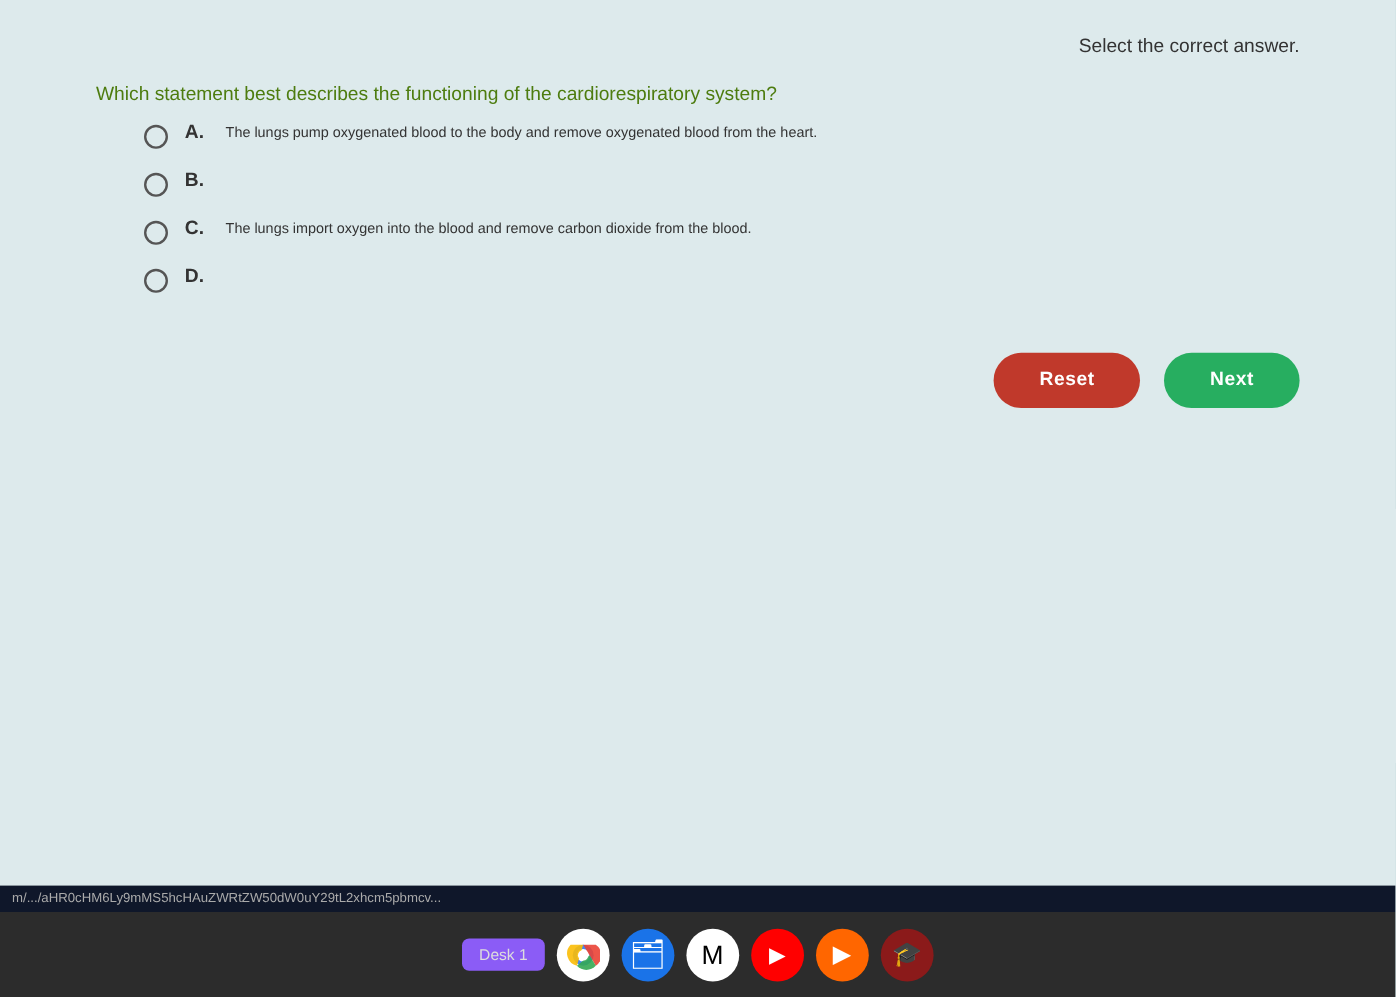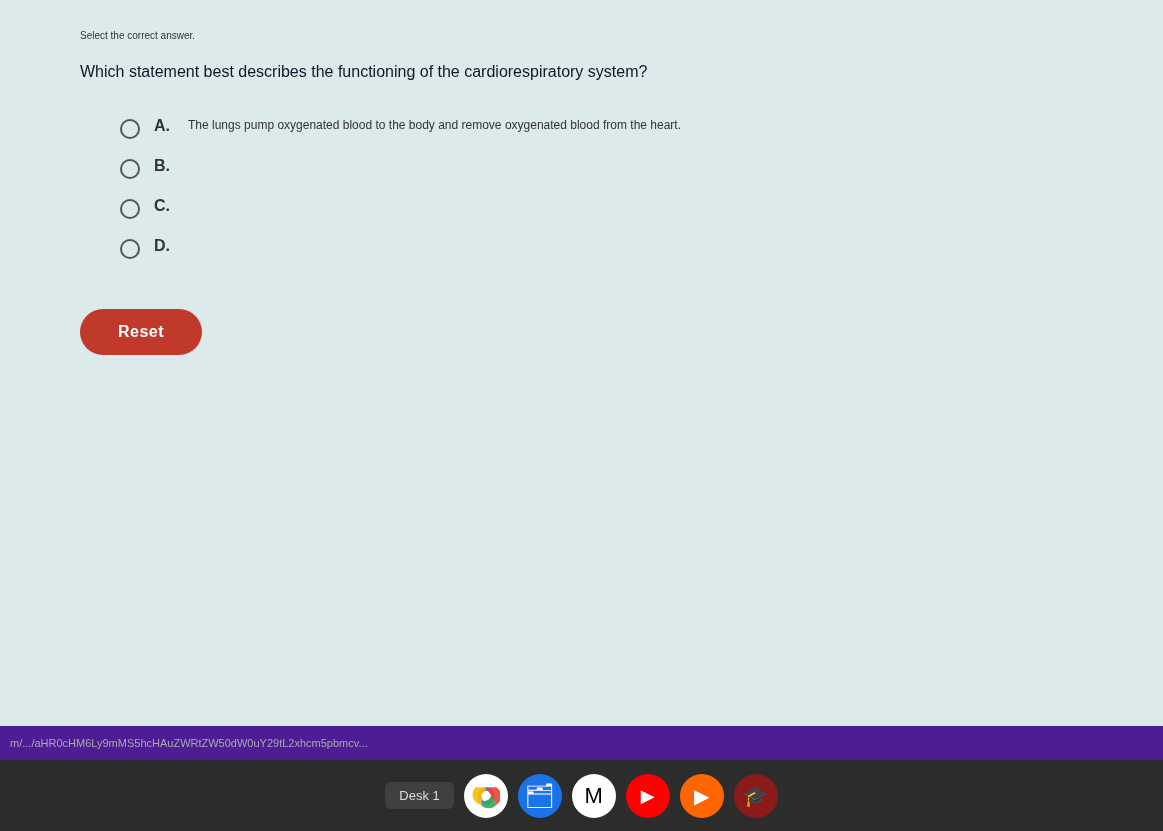--- a/index.html
+++ b/index.html
@@ -15,29 +15,30 @@
 
     .main-content {
       background: #ddeaec;
       width: 100%;
       height: 760px;
       padding: 30px 80px;
       position: relative;
     }
 
     .instruction {
-      font-size: 10px;
+      font-size: 16px;
       color: #333;
       margin-bottom: 22px;
+      text-align: right;
     }
 
     .question-text {
       font-size: 16px;
-      color: #0f172a;
-      margin-bottom: 36px;
+      color: #4d7c0f;
+      margin-bottom: 14px;
       font-weight: 500;
     }
 
     .options {
       display: flex;
       flex-direction: column;
       gap: 18px;
       margin-left: 40px;
       margin-bottom: 50px;
     }
@@ -67,21 +68,21 @@
     }
 
     .option-text {
       font-size: 12px;
       color: #333;
       line-height: 1.4;
     }
 
     .button-row {
       display: flex;
-      justify-content: flex-start;
+      justify-content: flex-end;
       gap: 20px;
       margin-top: 30px;
     }
 
     .btn-reset {
       background: #c0392b;
       color: white;
       border: none;
       border-radius: 25px;
       padding: 14px 38px;
@@ -116,34 +117,34 @@
       justify-content: center;
       gap: 10px;
       z-index: 10;
     }
 
     .status-bar {
       position: absolute;
       bottom: 71px;
       left: 0;
       width: 100%;
-      height: 34px;
-      background: #4c1d95;
+      height: 22px;
+      background: #0f172a;
       display: flex;
       align-items: center;
       padding: 1px 10px;
     }
 
     .url-bar {
       font-size: 11px;
       color: #aaa;
     }
 
     .desk-btn {
-      background: #404040;
+      background: #8b5cf6;
       color: #ddd;
       border: none;
       border-radius: 6px;
       padding: 6px 14px;
       font-size: 13px;
       cursor: pointer;
     }
 
     .taskbar-icon {
       width: 44px;
@@ -187,31 +188,33 @@
     </div>
 
     <div class="option-row">
       <div class="radio-circle"></div>
       <span class="option-label">B.</span>
     </div>
 
     <div class="option-row">
       <div class="radio-circle"></div>
       <span class="option-label">C.</span>
+      <span class="option-text">The lungs import oxygen into the blood and remove carbon dioxide from the blood.</span>
     </div>
 
     <div class="option-row">
       <div class="radio-circle"></div>
       <span class="option-label">D.</span>
     </div>
 
   </div>
 
   <div class="button-row">
     <button class="btn-reset">Reset</button>
+    <button class="btn-next">Next</button>
   </div>
 
 </div>
 
 <div class="status-bar">
   <span class="url-bar">m/.../aHR0cHM6Ly9mMS5hcHAuZWRtZW50dW0uY29tL2xhcm5pbmcv...</span>
 </div>
 
 <div class="taskbar">
   <button class="desk-btn">Desk 1</button>

